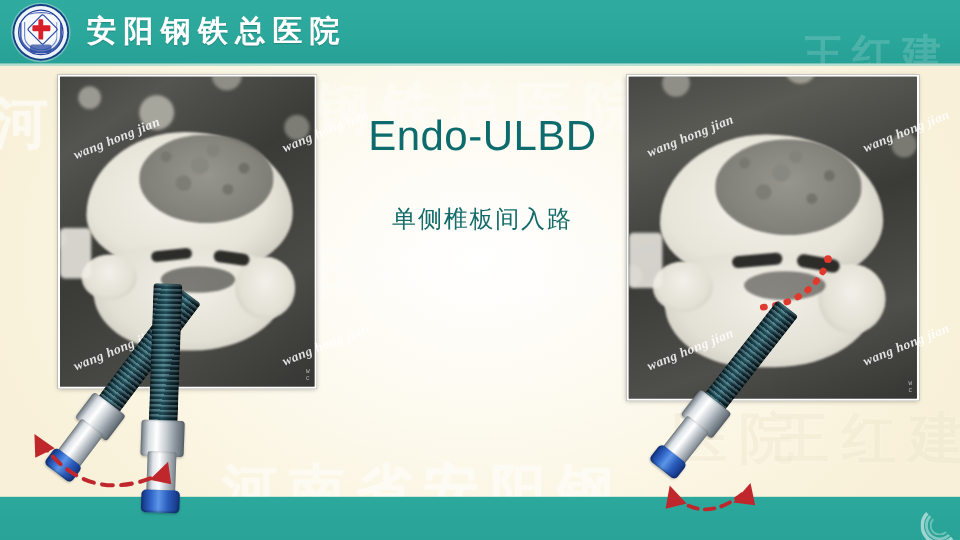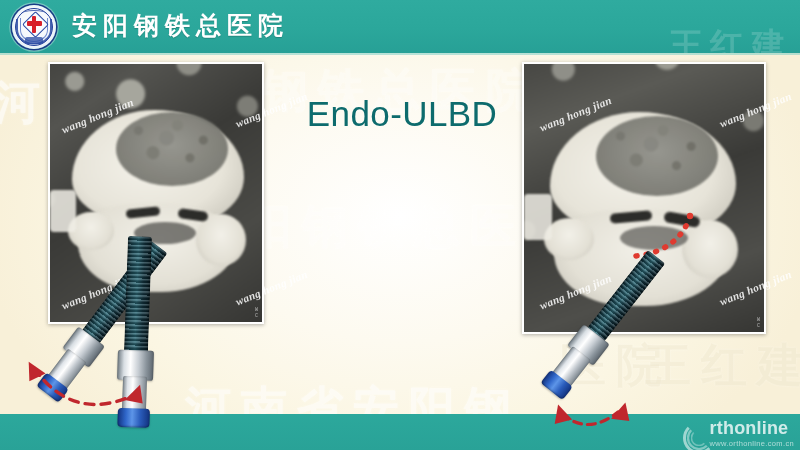--- a/index.html
+++ b/index.html
@@ -287,20 +287,21 @@
         <path d="M112 192 Q 150 188 164 158" fill="none" stroke="#e03a2f" stroke-width="5.5" stroke-linecap="round" stroke-dasharray="1 9"></path>
         <circle cx="166" cy="152" r="3.2" fill="#e03a2f"></circle>
       </svg>
       <div class="ct-corner">W<br>C</div>
     </div>
   </div>
 
   <div class="center-text">
     <div class="endo-title">Endo-ULBD</div>
     <div class="cn-block">
+      <div class="cn-line">单侧椎板间入路</div>
     </div>
   </div>
 
   <div>
     <div class="wm wm-en" style="left:62px;top:124px;">wang hong jian</div>
     <div class="wm wm-en" style="left:236px;top:118px;">wang hong jian</div>
     <div class="wm wm-en" style="left:62px;top:300px;">wang hong jian</div>
     <div class="wm wm-en" style="left:236px;top:296px;">wang hong jian</div>
     <div class="wm wm-en" style="left:540px;top:122px;">wang hong jian</div>
     <div class="wm wm-en" style="left:720px;top:118px;">wang hong jian</div>
@@ -359,20 +360,16 @@
   </div>
   <div class="header-underline"></div>
 
   <div class="footer">
     <div class="ortho">
       <div class="ortho-mark">
         <span></span>
           <span></span>
           <span></span>
       </div>
-      <div class="ortho-txt">
-        <div class="ortho-name">rthonline</div>
-        <div class="ortho-url">www.orthonline.com.cn</div>
-      </div>
     </div>
   </div>
 
 </div>
 
 </body></html>

